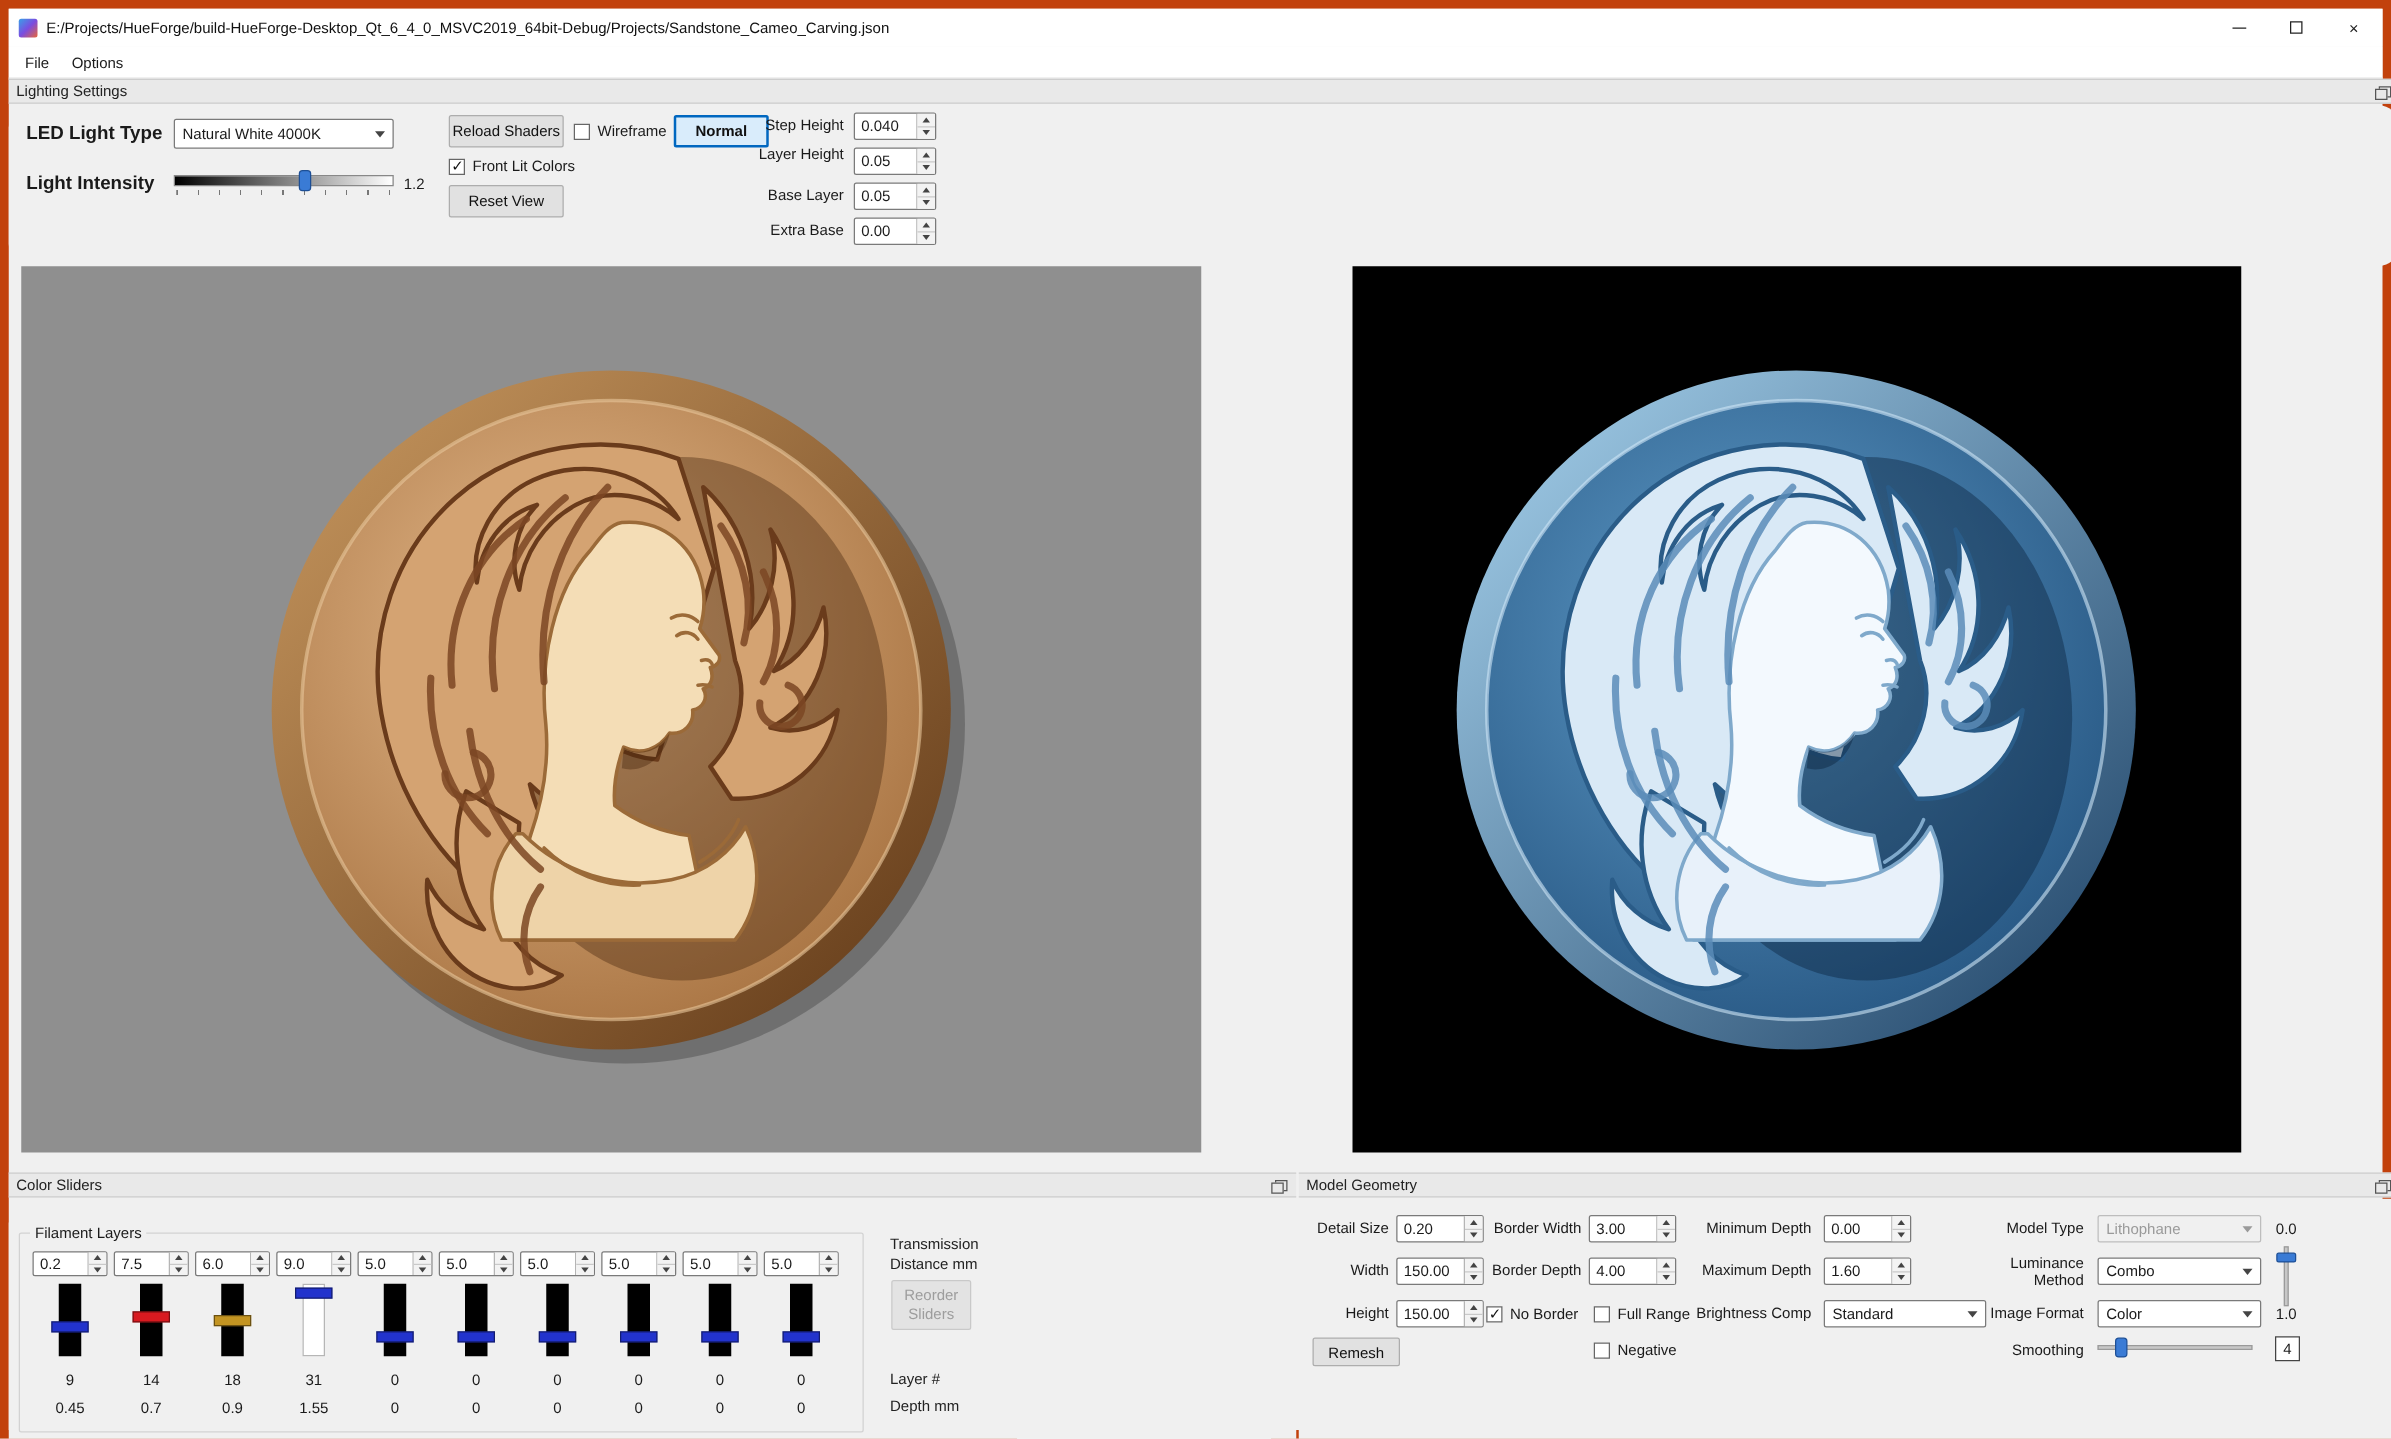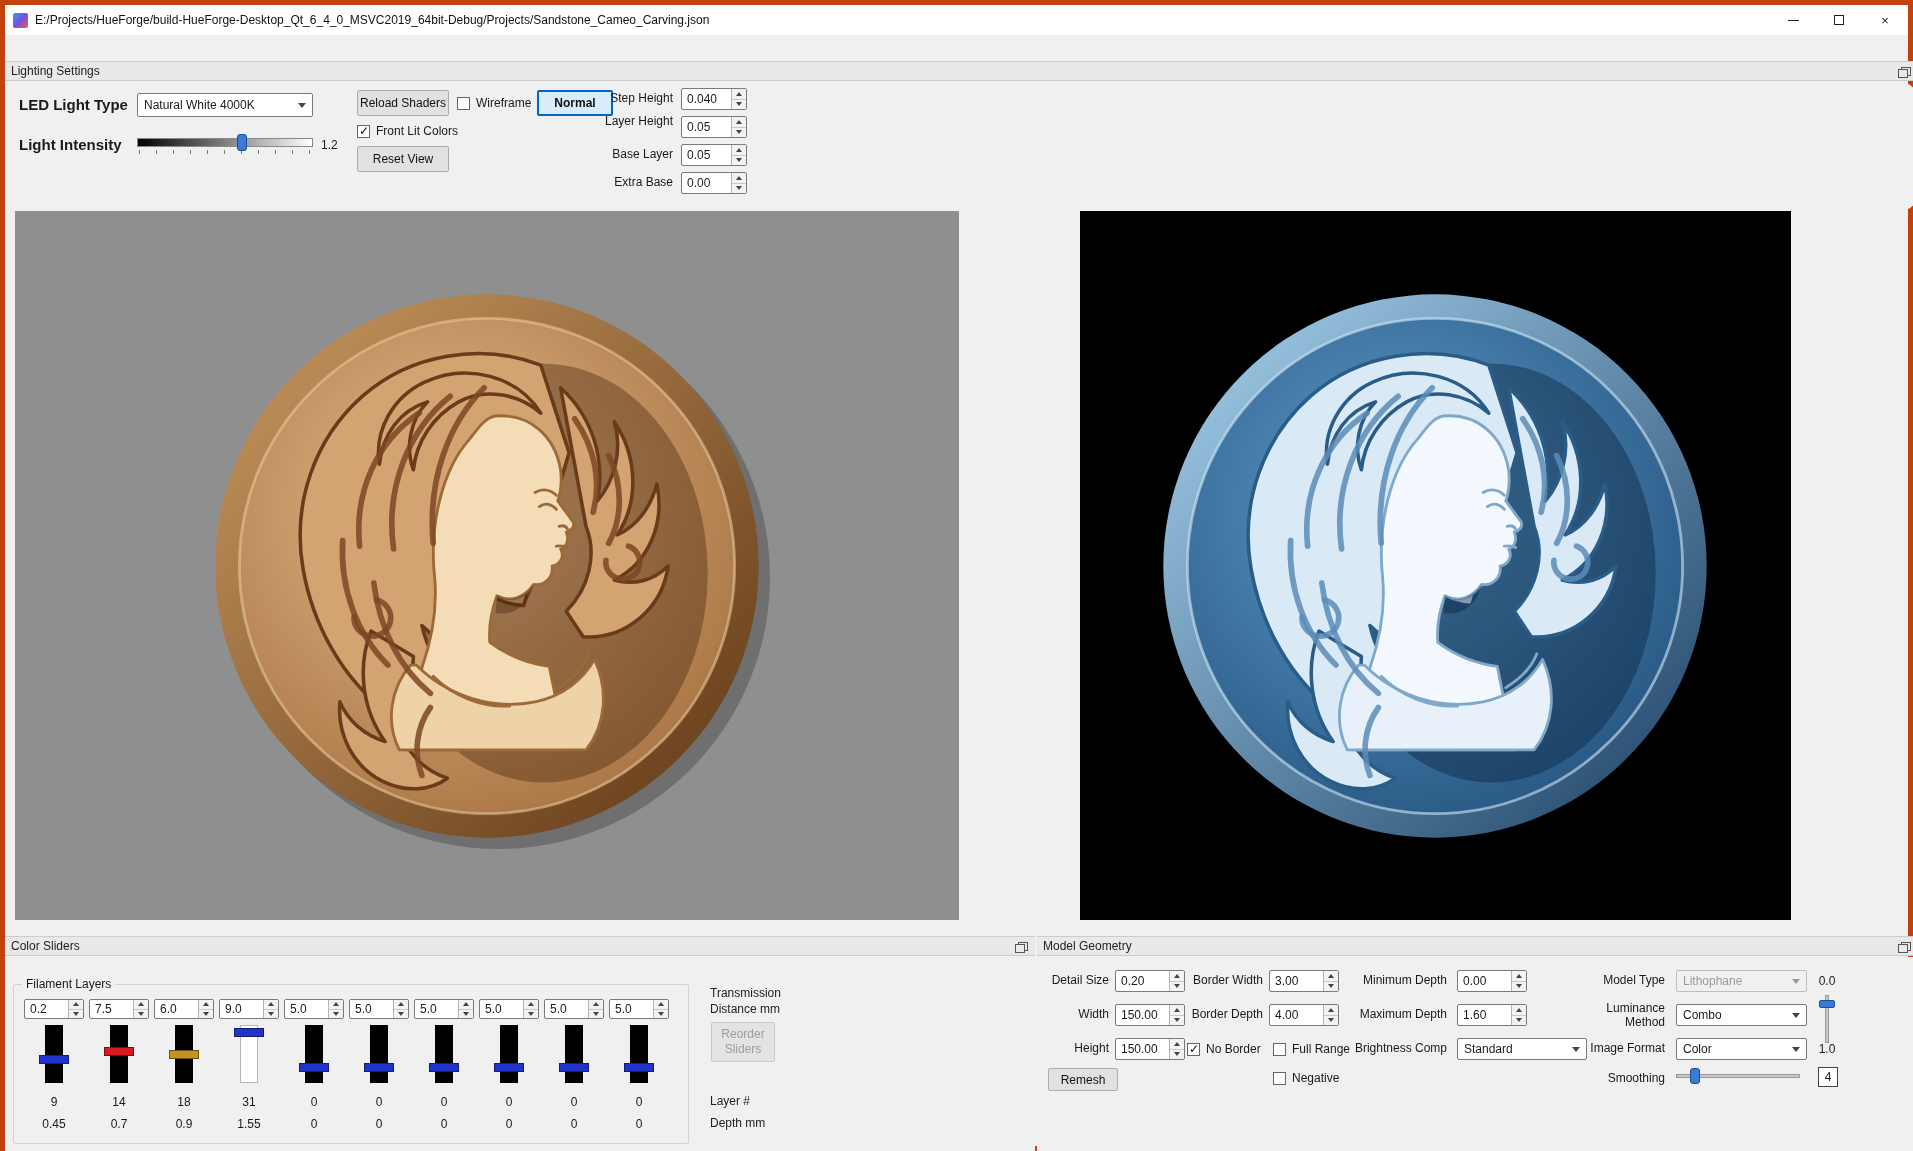--- a/index.html
+++ b/index.html
@@ -5,21 +5,21 @@
   * { box-sizing: border-box; margin: 0; padding: 0; }
   html,body { width:1913px; height:1151px; }
   body {
     font-family: "Liberation Sans", sans-serif;
     font-size: 12px;
     color: #1a1a1a;
     background: #f0f0f0;
     position: relative;
     overflow: hidden;
   }
-  .app { position:absolute; inset:0; border:5px solid #c2410c; background:#f0f0f0; }
+  .app { position:absolute; inset:0; border:7px solid #c2410c; background:#f0f0f0; }
 
   
   .titlebar { position:absolute; left:0; top:0; width:100%; height:30px; background:#ffffff; display:flex; align-items:center; padding-left:8px; }
   .app-icon { width:15px; height:15px; margin-right:7px; background:linear-gradient(135deg,#3aa0e8 0%,#7a4de0 50%,#e8643a 100%); border-radius:2px; flex:0 0 auto; }
   .win-title { font-size:12px; color:#111; white-space:nowrap; }
   .win-controls { position:absolute; right:0; top:0; height:30px; display:flex; }
   .win-btn { width:46px; height:30px; display:flex; align-items:center; justify-content:center; color:#222; font-size:13px; }
   .min-glyph { width:11px; height:1px; background:#222; display:block; }
   .max-glyph { width:10px; height:10px; border:1px solid #222; display:block; }
 
@@ -136,20 +136,24 @@
         </div>
       <div class="win-btn">
           <span class="max-glyph"></span>
         </div>
       <div class="win-btn">
           <span>×</span>
         </div>
     </div>
   </div>
 
+  <div class="menubar">
+    <span class="menu-item">File</span>
+    <span class="menu-item">Options</span>
+  </div>
 
   <div class="dock-header" id="lighting-header">
     <span class="dock-title">Lighting Settings</span>
     <span class="float-ic"></span>
   </div>
 
   <div id="lighting-panel">
     <span class="bold-label" style="left:14px; top:14px;">LED Light Type</span>
     <div class="combo" style="left:132px; top:11px; width:176px; height:24px;">
       <span>Natural White 4000K</span>

